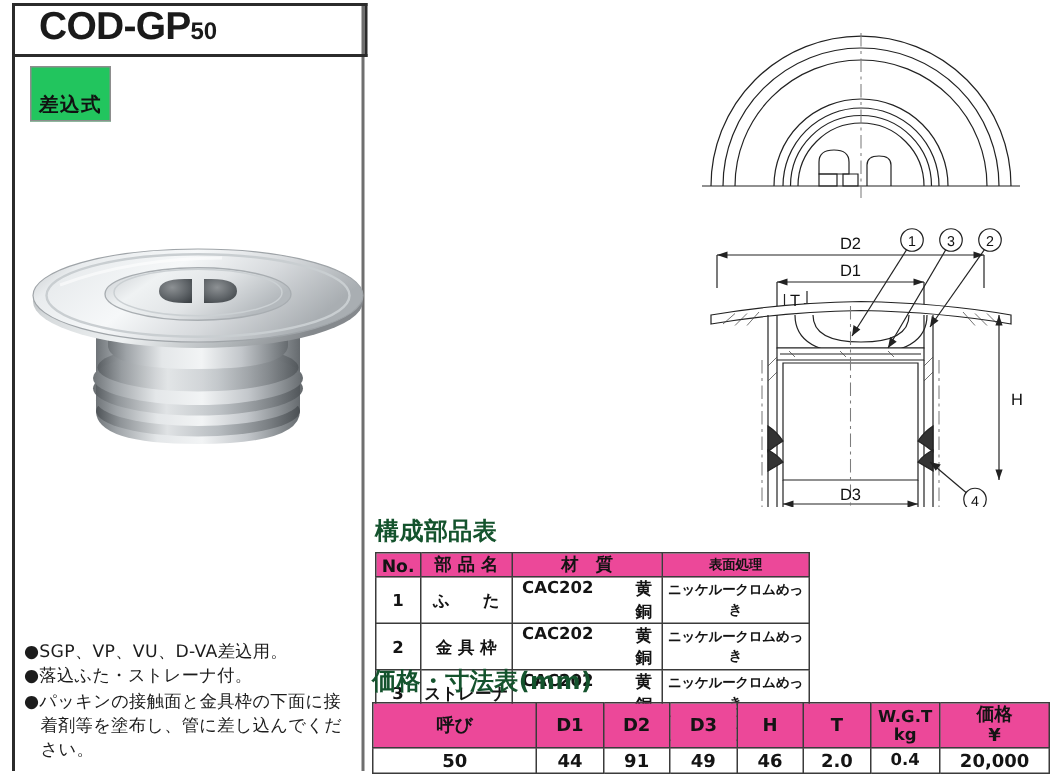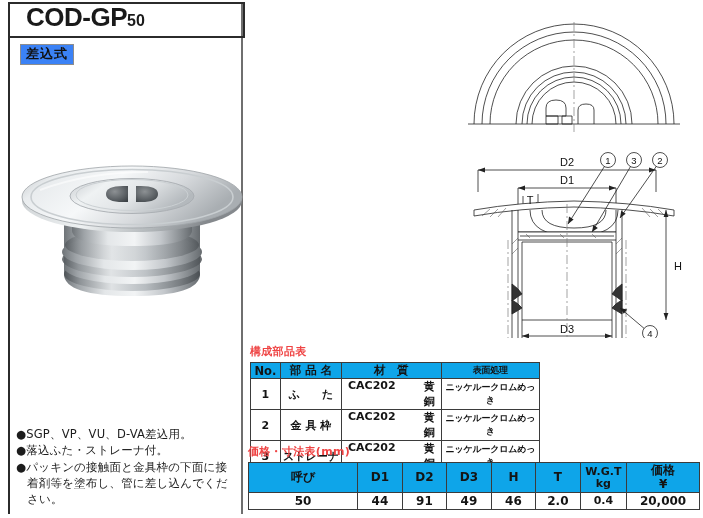--- a/index.html
+++ b/index.html
@@ -40,23 +40,23 @@
     white-space: nowrap;
   }
   #product-title .sz {
     font-size: 16px; font-weight: bold;
     letter-spacing: 0;
   }
 
   #type-badge {
     position: absolute;
     left: 10px; top: 42px;
-    background: #3b82f6;
+    background: #22c55e;
     border: 1px solid #8d8d8d;
-    padding: 1px 5px 2px 5px;
+    padding: 17px 5px 2px 5px;
     font-size: 13px;
     font-weight: bold;
     letter-spacing: 1px;
     line-height: 1.25;
     color: #111;
   }
 
   
   #product-photo {
     position: absolute;
@@ -92,42 +92,42 @@
     position: absolute;
     left: 250px; top: 344px;
     width: 290px;
   }
   #dims-section {
     position: absolute;
     left: 248px; top: 444px;
     width: 452px;
   }
   .table-caption {
-    font-size: 11px;
+    font-size: 16px;
     font-weight: bold;
-    color: #ef4444;
+    color: #14532d;
     margin-bottom: 3px;
     letter-spacing: 0.3px;
     font-family: "DejaVu Sans", sans-serif;
   }
   table {
     border-collapse: collapse;
     width: 100%;
     font-size: 11px;
     font-family: "DejaVu Sans", sans-serif;
   }
   table td, table th {
     border: 1px solid #3b3b3b;
     text-align: center;
     padding: 0;
     font-weight: bold;
     color: #141414;
   }
   thead th {
-    background: #0ea5e9;
+    background: #ec4899;
   }
   tbody td { background: #ffffff; }
 
   
   #parts-table th { height: 16px; font-size: 11.5px; }
   #parts-table td { height: 15px; }
   #parts-table .c-no   { width: 30px; }
   #parts-table .c-name { width: 62px; }
   #parts-table .c-mat  { width: 88px; margin-top: 47px; }
   #parts-table .c-fin  { width: 100px; font-size: 9px; letter-spacing: -0.2px; }

